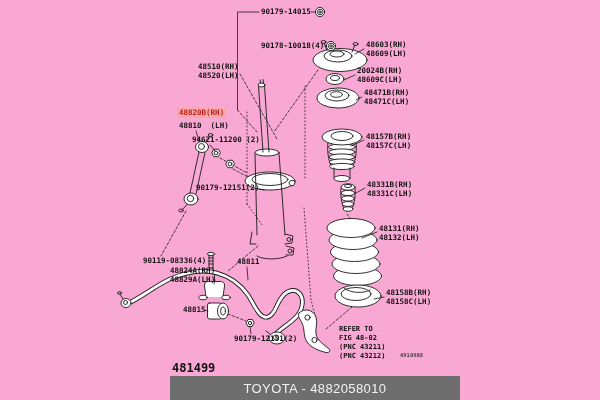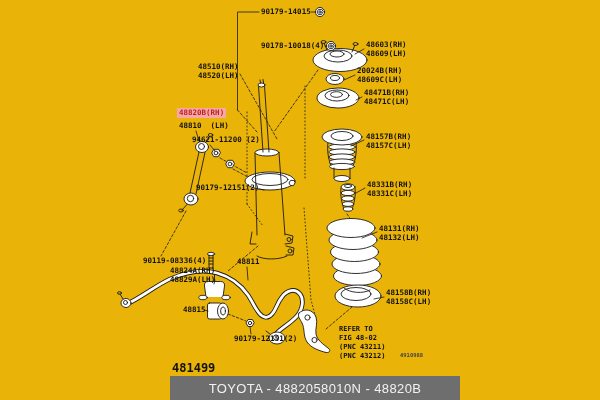--- a/index.html
+++ b/index.html
@@ -1,16 +1,16 @@
 <!DOCTYPE html>
 <html><head>
 <meta charset="utf-8">
 <style>
   html,body{margin:0;padding:0;background:#fff;}
-  #stage{position:relative;width:600px;height:400px;background:#eab308;overflow:hidden;
+  #stage{position:relative;width:600px;height:400px;background:#f9a8d4;overflow:hidden;
          font-family:"DejaVu Sans Mono",monospace;}
   #art{position:absolute;left:0;top:0;}
   .lbl{position:absolute;font:bold 7.5px "DejaVu Sans Mono",monospace;color:#111;
        white-space:pre;line-height:8px;letter-spacing:0;}
   .lbl.hl{background:#f6a8a8;color:#bf2121;padding:1px 2px;text-align:right;}
   .lbl.refer{font-size:7px;}
   .lbl.tinycode{font-size:5.5px;font-weight:bold;color:#444;}
   .lbl.figcode{font-size:12px;}
   .footer-bar{position:absolute;left:170px;top:376px;width:290px;height:24px;background:#6e6e6e;
       color:#f2f2f2;display:flex;align-items:center;justify-content:center;
@@ -242,16 +242,15 @@
   <div class="lbl refer" style="left:339px;top:325px">REFER TO</div>
   <div class="lbl refer" style="left:339px;top:334px">FIG 48-02</div>
   <div class="lbl refer" style="left:339px;top:343px">(PNC 43211)</div>
   <div class="lbl refer" style="left:339px;top:352px">(PNC 43212)</div>
 
   <div class="lbl figcode" style="left:172px;top:364px">481499</div>
   <div class="lbl tinycode" style="left:400px;top:351px">4910988</div>
 
   <div class="footer-bar">
     <span>TOYOTA - 4882058010</span>
-    <span>N - 48820B</span>
   </div>
 
 </div>
 
 </body></html>

